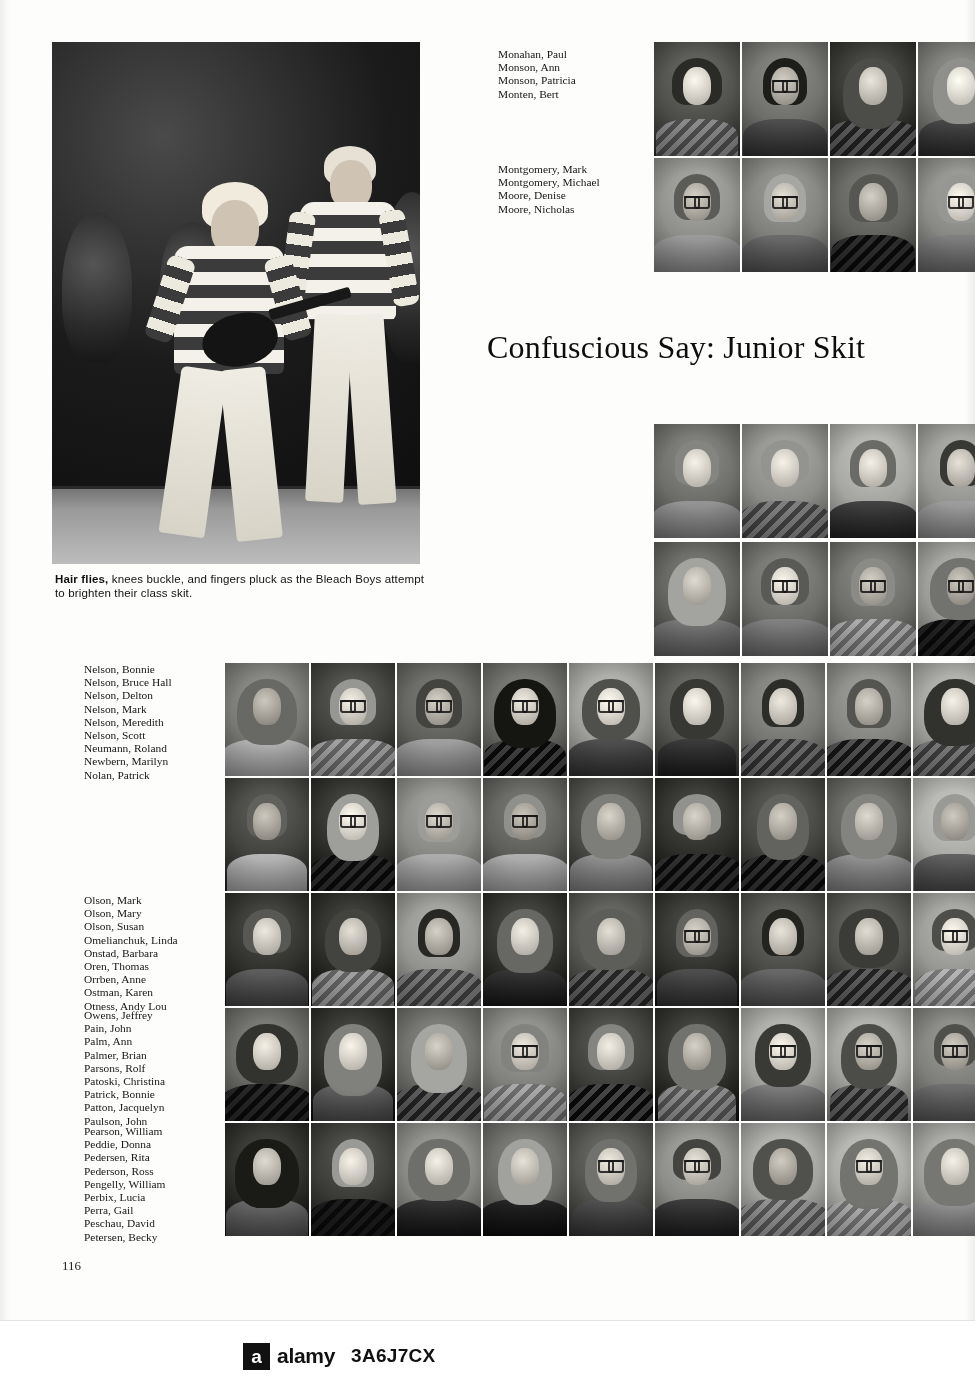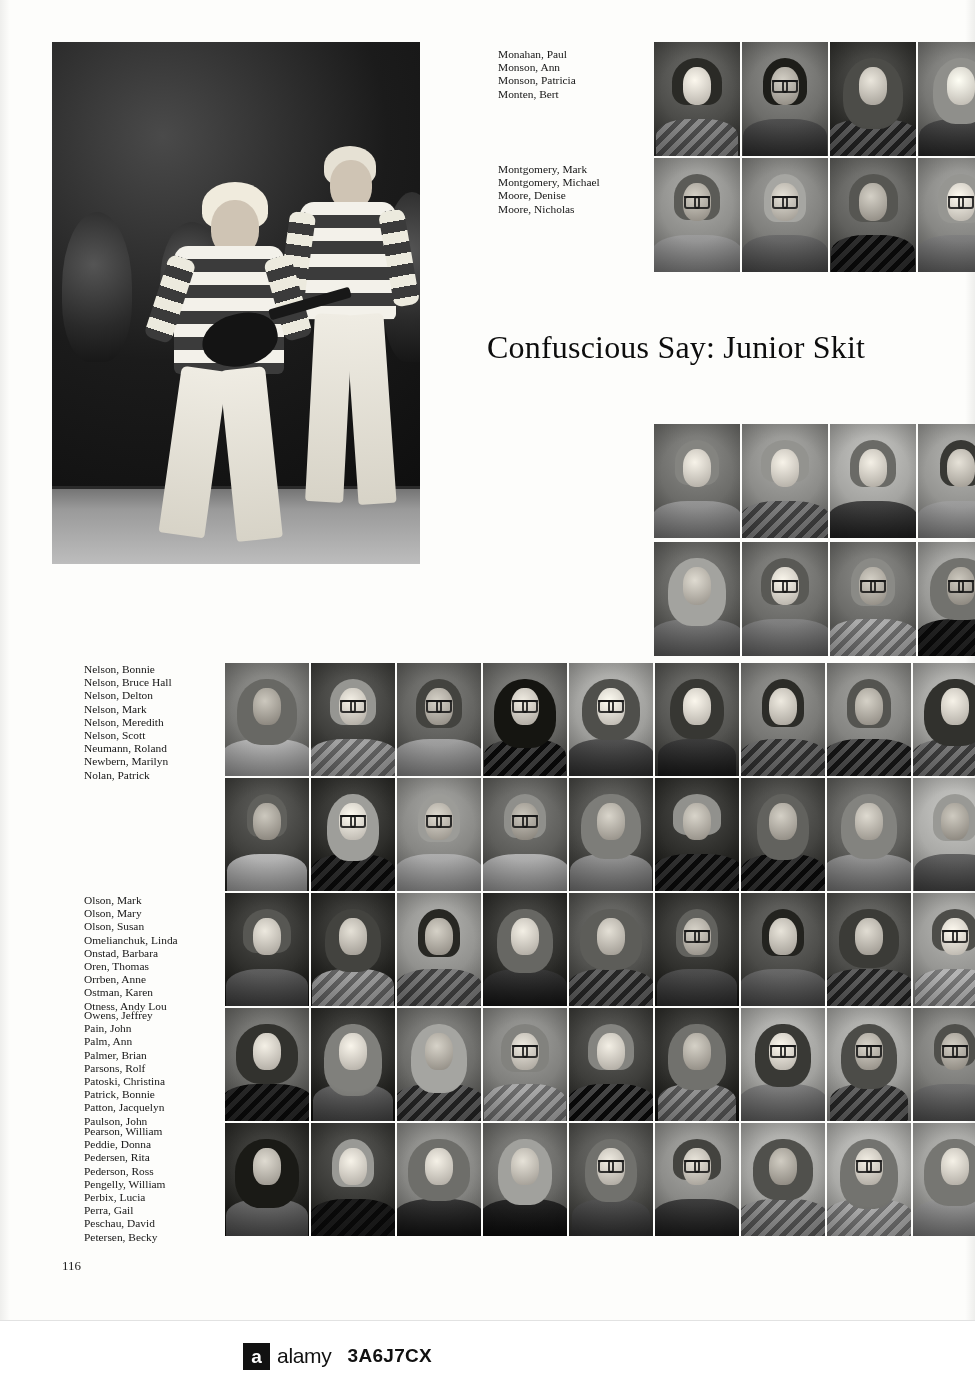--- a/index.html
+++ b/index.html
@@ -205,21 +205,21 @@
     background: #111;
     color: #fff;
     font-family: "Liberation Sans", sans-serif;
     font-size: 19px; font-weight: bold;
     display: flex; align-items: center; justify-content: center;
     line-height: 1;
   }
   #alamy-word {
     font-family: "Liberation Sans", sans-serif;
     font-size: 21px;
-    font-weight: normal;
+    font-weight: bold;
     color: #111;
     letter-spacing: -.3px;
   }
   #alamy-ref {
     margin-left: 16px;
     font-family: "Liberation Sans", sans-serif;
     font-size: 19px;
     font-weight: bold;
     color: #111;
     letter-spacing: .3px;
@@ -264,20 +264,23 @@
         <div class="torso" style="left:122px; top:204px; width:110px; height:128px;"></div>
         <div class="arm" style="left:104px; top:214px; width:28px; height:86px; transform:rotate(18deg);"></div>
         <div class="arm" style="left:222px; top:214px; width:28px; height:84px; transform:rotate(-16deg);"></div>
         <div class="guitar-body" style="left:150px; top:272px;"></div>
         <div class="guitar-neck" style="left:216px; top:256px;"></div>
         <div class="legs" style="left:118px; top:326px; width:46px; height:168px; transform:rotate(8deg);"></div>
         <div class="legs" style="left:176px; top:326px; width:46px; height:172px; transform:rotate(-6deg);"></div>
       </div>
     </div>
 
+    <div id="hero-caption">
+      <b>Hair flies,</b><span> knees buckle, and fingers pluck as the Bleach Boys attempt to brighten their class skit.</span>
+    </div>
 
     <div class="namelist" style="left:498px; top:48px; width:150px;">Monahan, Paul
 Monson, Ann
 Monson, Patricia
 Monten, Bert</div>
     <div class="namelist" style="left:498px; top:163px; width:150px;">Montgomery, Mark
 Montgomery, Michael
 Moore, Denise
 Moore, Nicholas</div>
 

